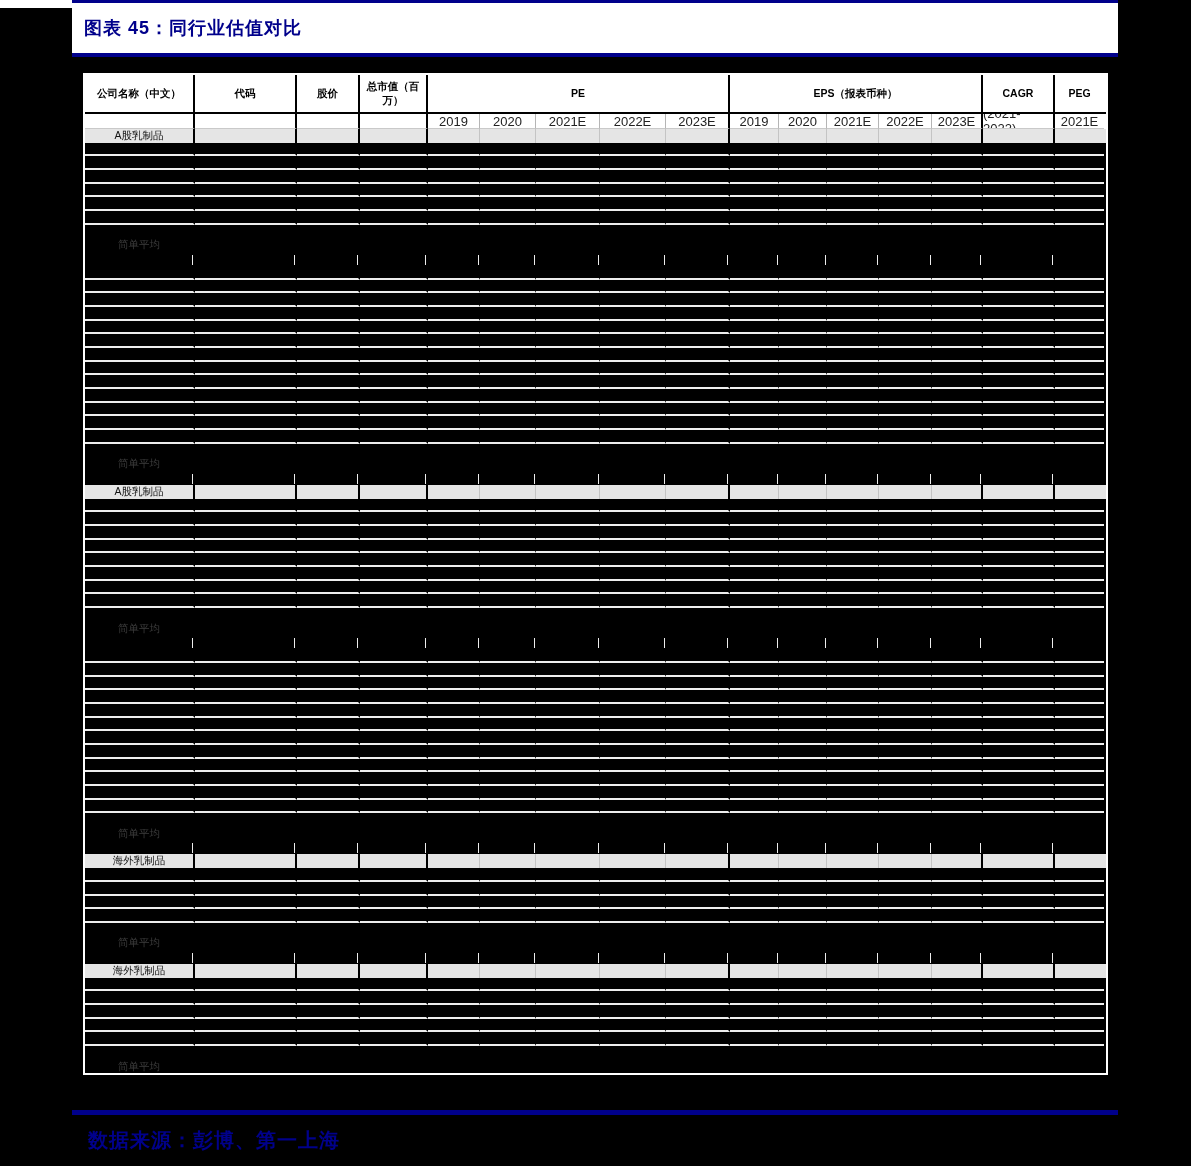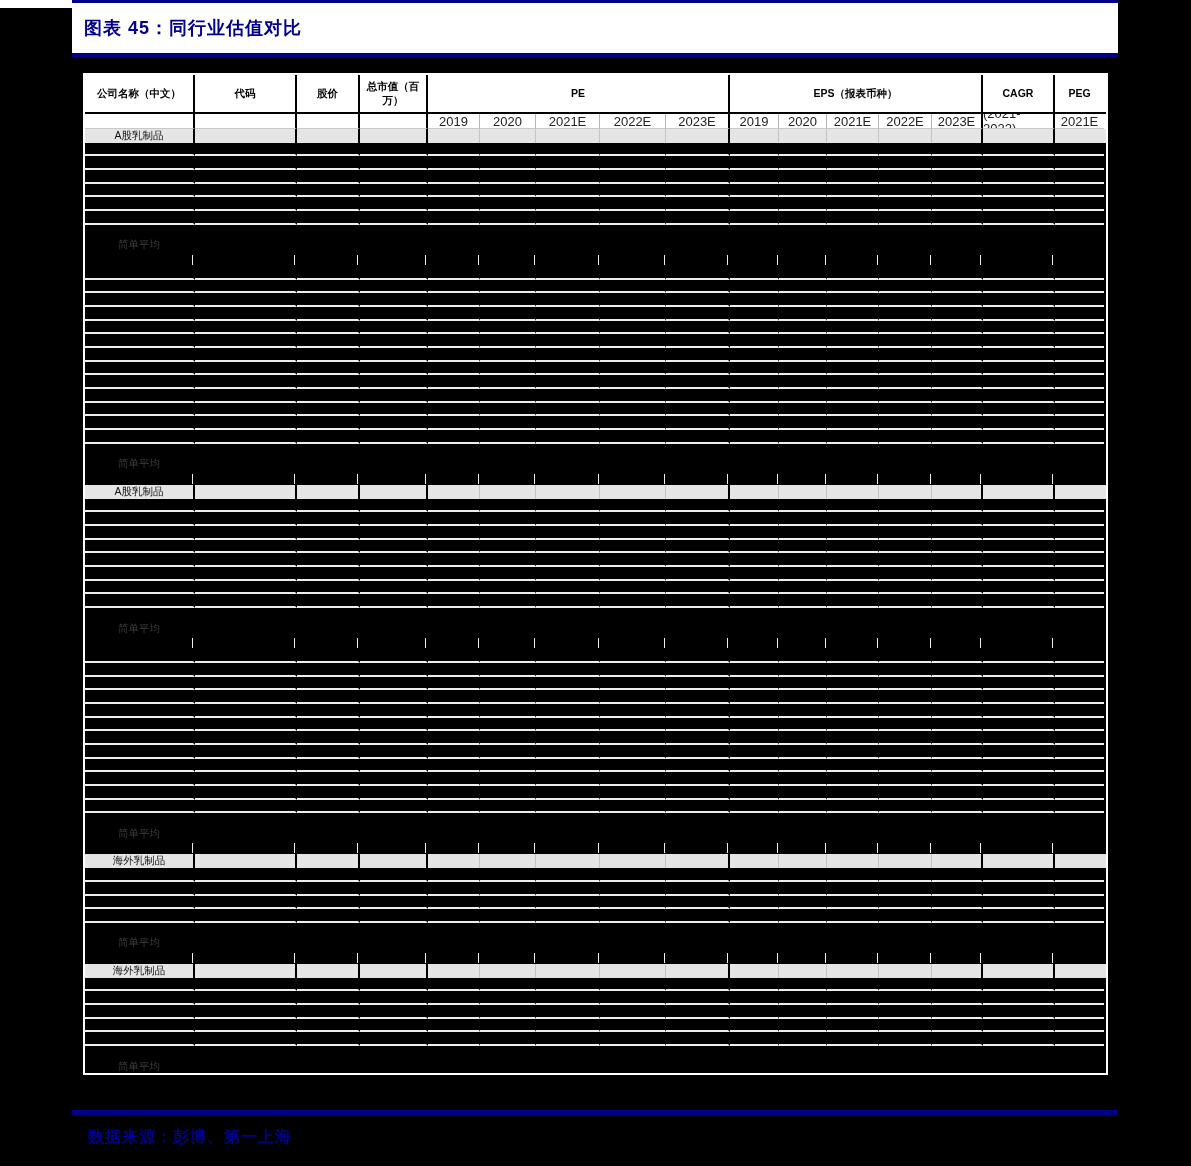--- a/index.html
+++ b/index.html
@@ -14,21 +14,21 @@
   .corner-notch{position:absolute;left:0;top:0;width:72px;height:8px;background:#fff;}
   
   .rule{position:absolute;left:72px;width:1046px;background:#00008B;}
   .rule-top{top:0;height:3px;}
   .rule-title{top:53px;height:4px;}
   .rule-bottom{top:1110px;height:5px;}
   .title-band{position:absolute;left:72px;top:3px;width:1046px;height:50px;background:#fff;display:flex;align-items:center;}
   .title-text{margin-left:12px;font-size:18px;font-weight:bold;color:#00008B;letter-spacing:1px;}
   
   .footer-text{position:absolute;left:88px;top:1127px;font-family:"Liberation Serif","DejaVu Serif",serif;
-    font-size:16px;font-weight:bold;color:#00008B;letter-spacing:1px;}
+    font-size:20px;font-weight:bold;color:#00008B;letter-spacing:1px;}
 
   
   .valuation-table{
     position:absolute;left:83px;top:73px;width:1025px;
     border:2px solid #ffffff;box-sizing:border-box;background:#000;
   }
   .row{
     display:grid;
     grid-template-columns:110px 102px 63px 68px 52px 56px 64px 66px 64px 49px 48px 52px 53px 51px 72px 49px;
   }

